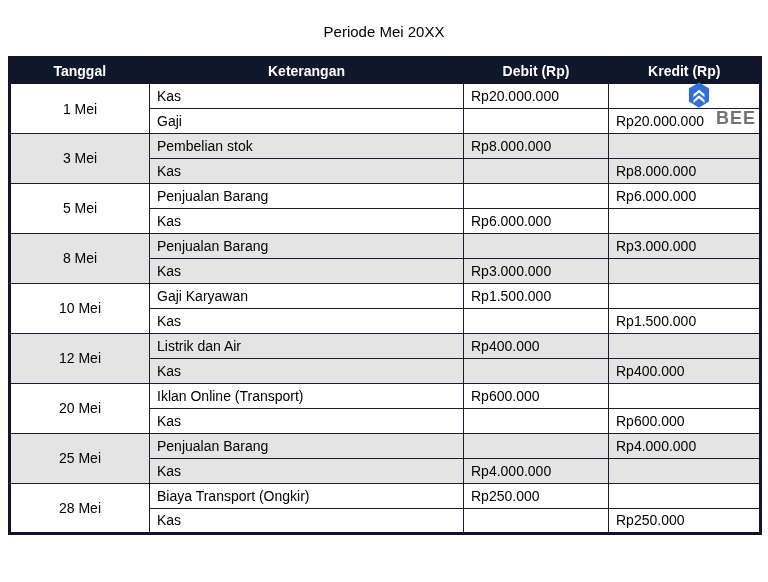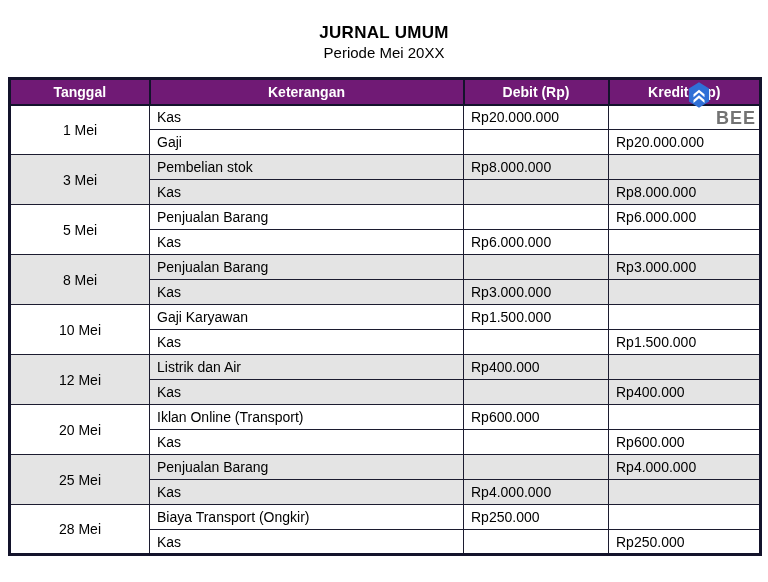--- a/index.html
+++ b/index.html
@@ -24,21 +24,21 @@
   .brand-text { font-weight: bold; font-size: 18px; letter-spacing: 1px; color: #737373; margin-top: 48px; }
 
   table.journal {
     border-collapse: collapse;
     table-layout: fixed;
     width: 751px;
     margin: 14px 0 0 8px;
     border: 3px solid #13132b;
   }
   .journal th {
-    background: #701a75; color: #ffffff;
+    background: #0f172a; color: #ffffff;
     font-size: 14px; font-weight: bold;
     height: 26px; padding: 0 4px;
     border: 2px solid #13132b;
   }
   .journal td {
     border: 1.5px solid #1c1c30;
     height: 25px;
     font-size: 14px;
     padding: 0 7px;
     background: #ffffff;
@@ -46,21 +46,20 @@
   }
   .journal tr.shaded td { background: #e4e4e4; }
   .journal td.col-date   { text-align: center; padding: 0; }
   .journal td.col-desc   { text-align: left; }
   .journal td.col-amount { text-align: left; }
 </style>
 </head>
 <body>
 
 <div class="doc-header">
-  <div class="doc-title">JURNAL UMUM</div>
   <div class="doc-period">Periode Mei 20XX</div>
 </div>
 
 <div class="brand">
   <span style="display:inline-flex;">
     <svg width="22" height="26" viewBox="0 0 24 28" aria-hidden="true">
       <polygon points="12,0 23,6.8 23,21.2 12,28 1,21.2 1,6.8" fill="#2f6fd6"></polygon>
       <path d="M6 13.2 L12 8.2 L18 13.2 L18 16.4 L12 11.4 L6 16.4 Z" fill="#ffffff"></path>
       <path d="M6 19.4 L12 14.4 L18 19.4 L18 22.6 L12 17.6 L6 22.6 Z" fill="#ffffff"></path>
     </svg>

